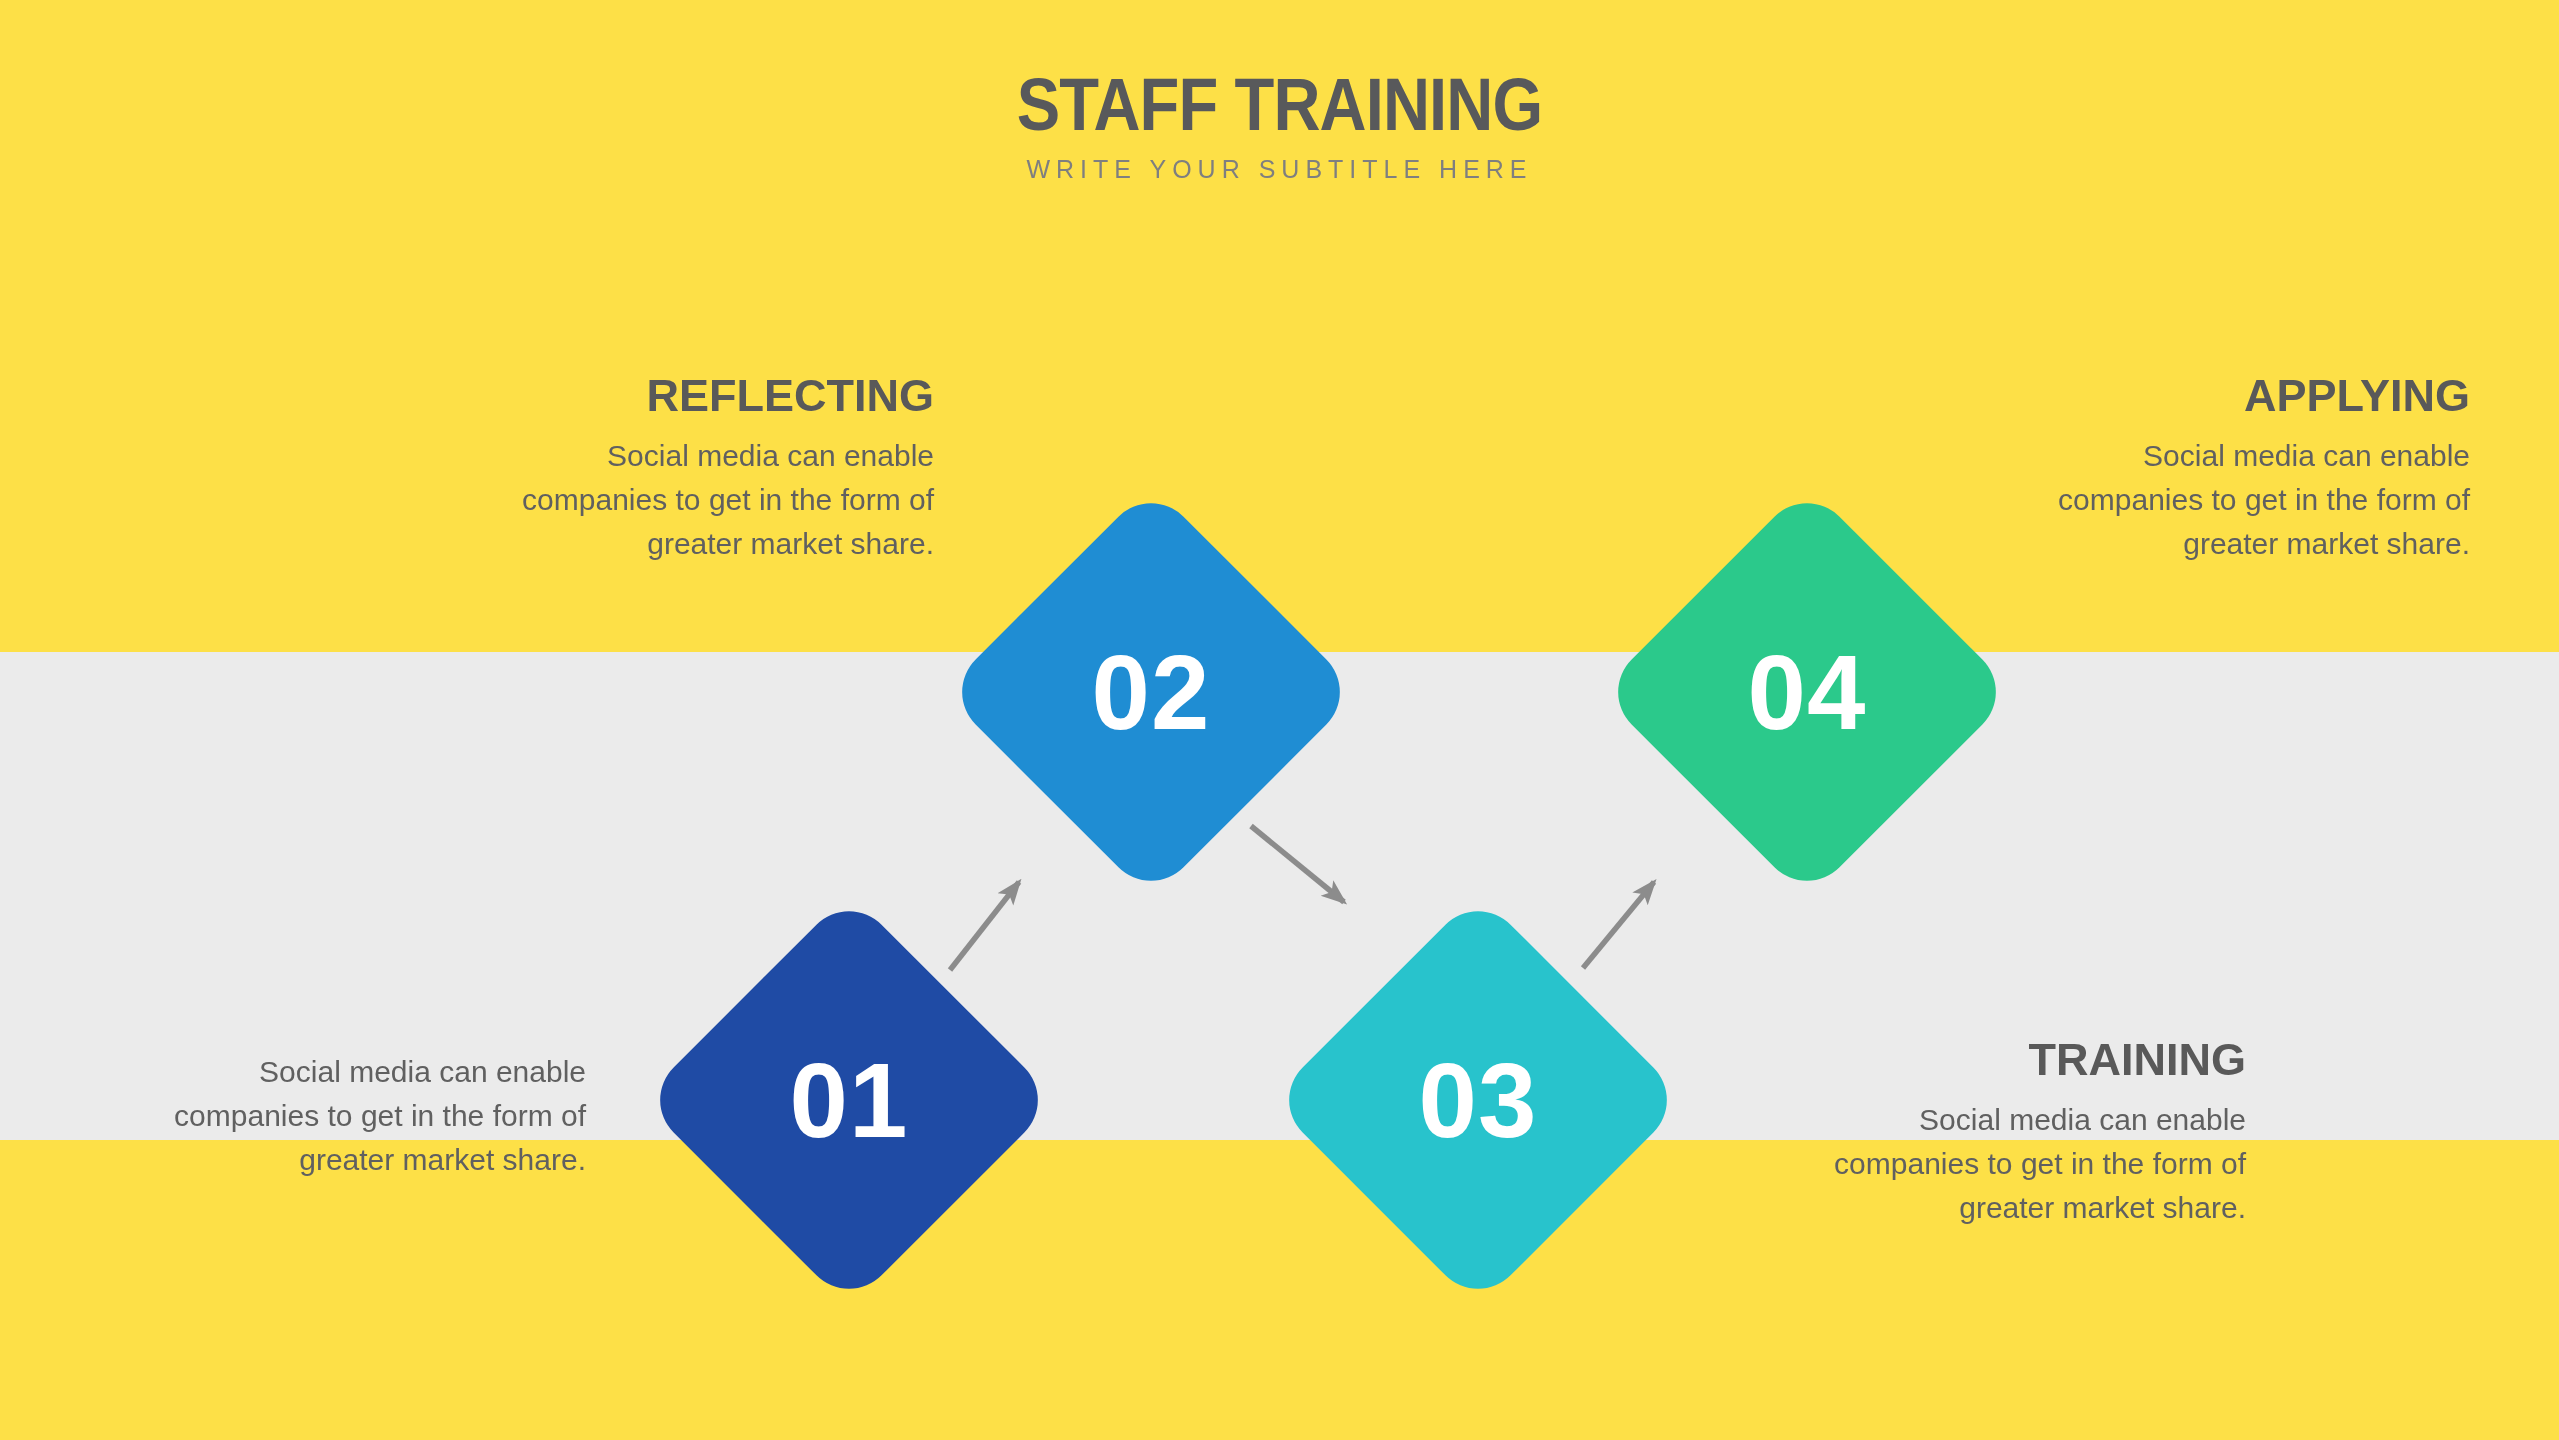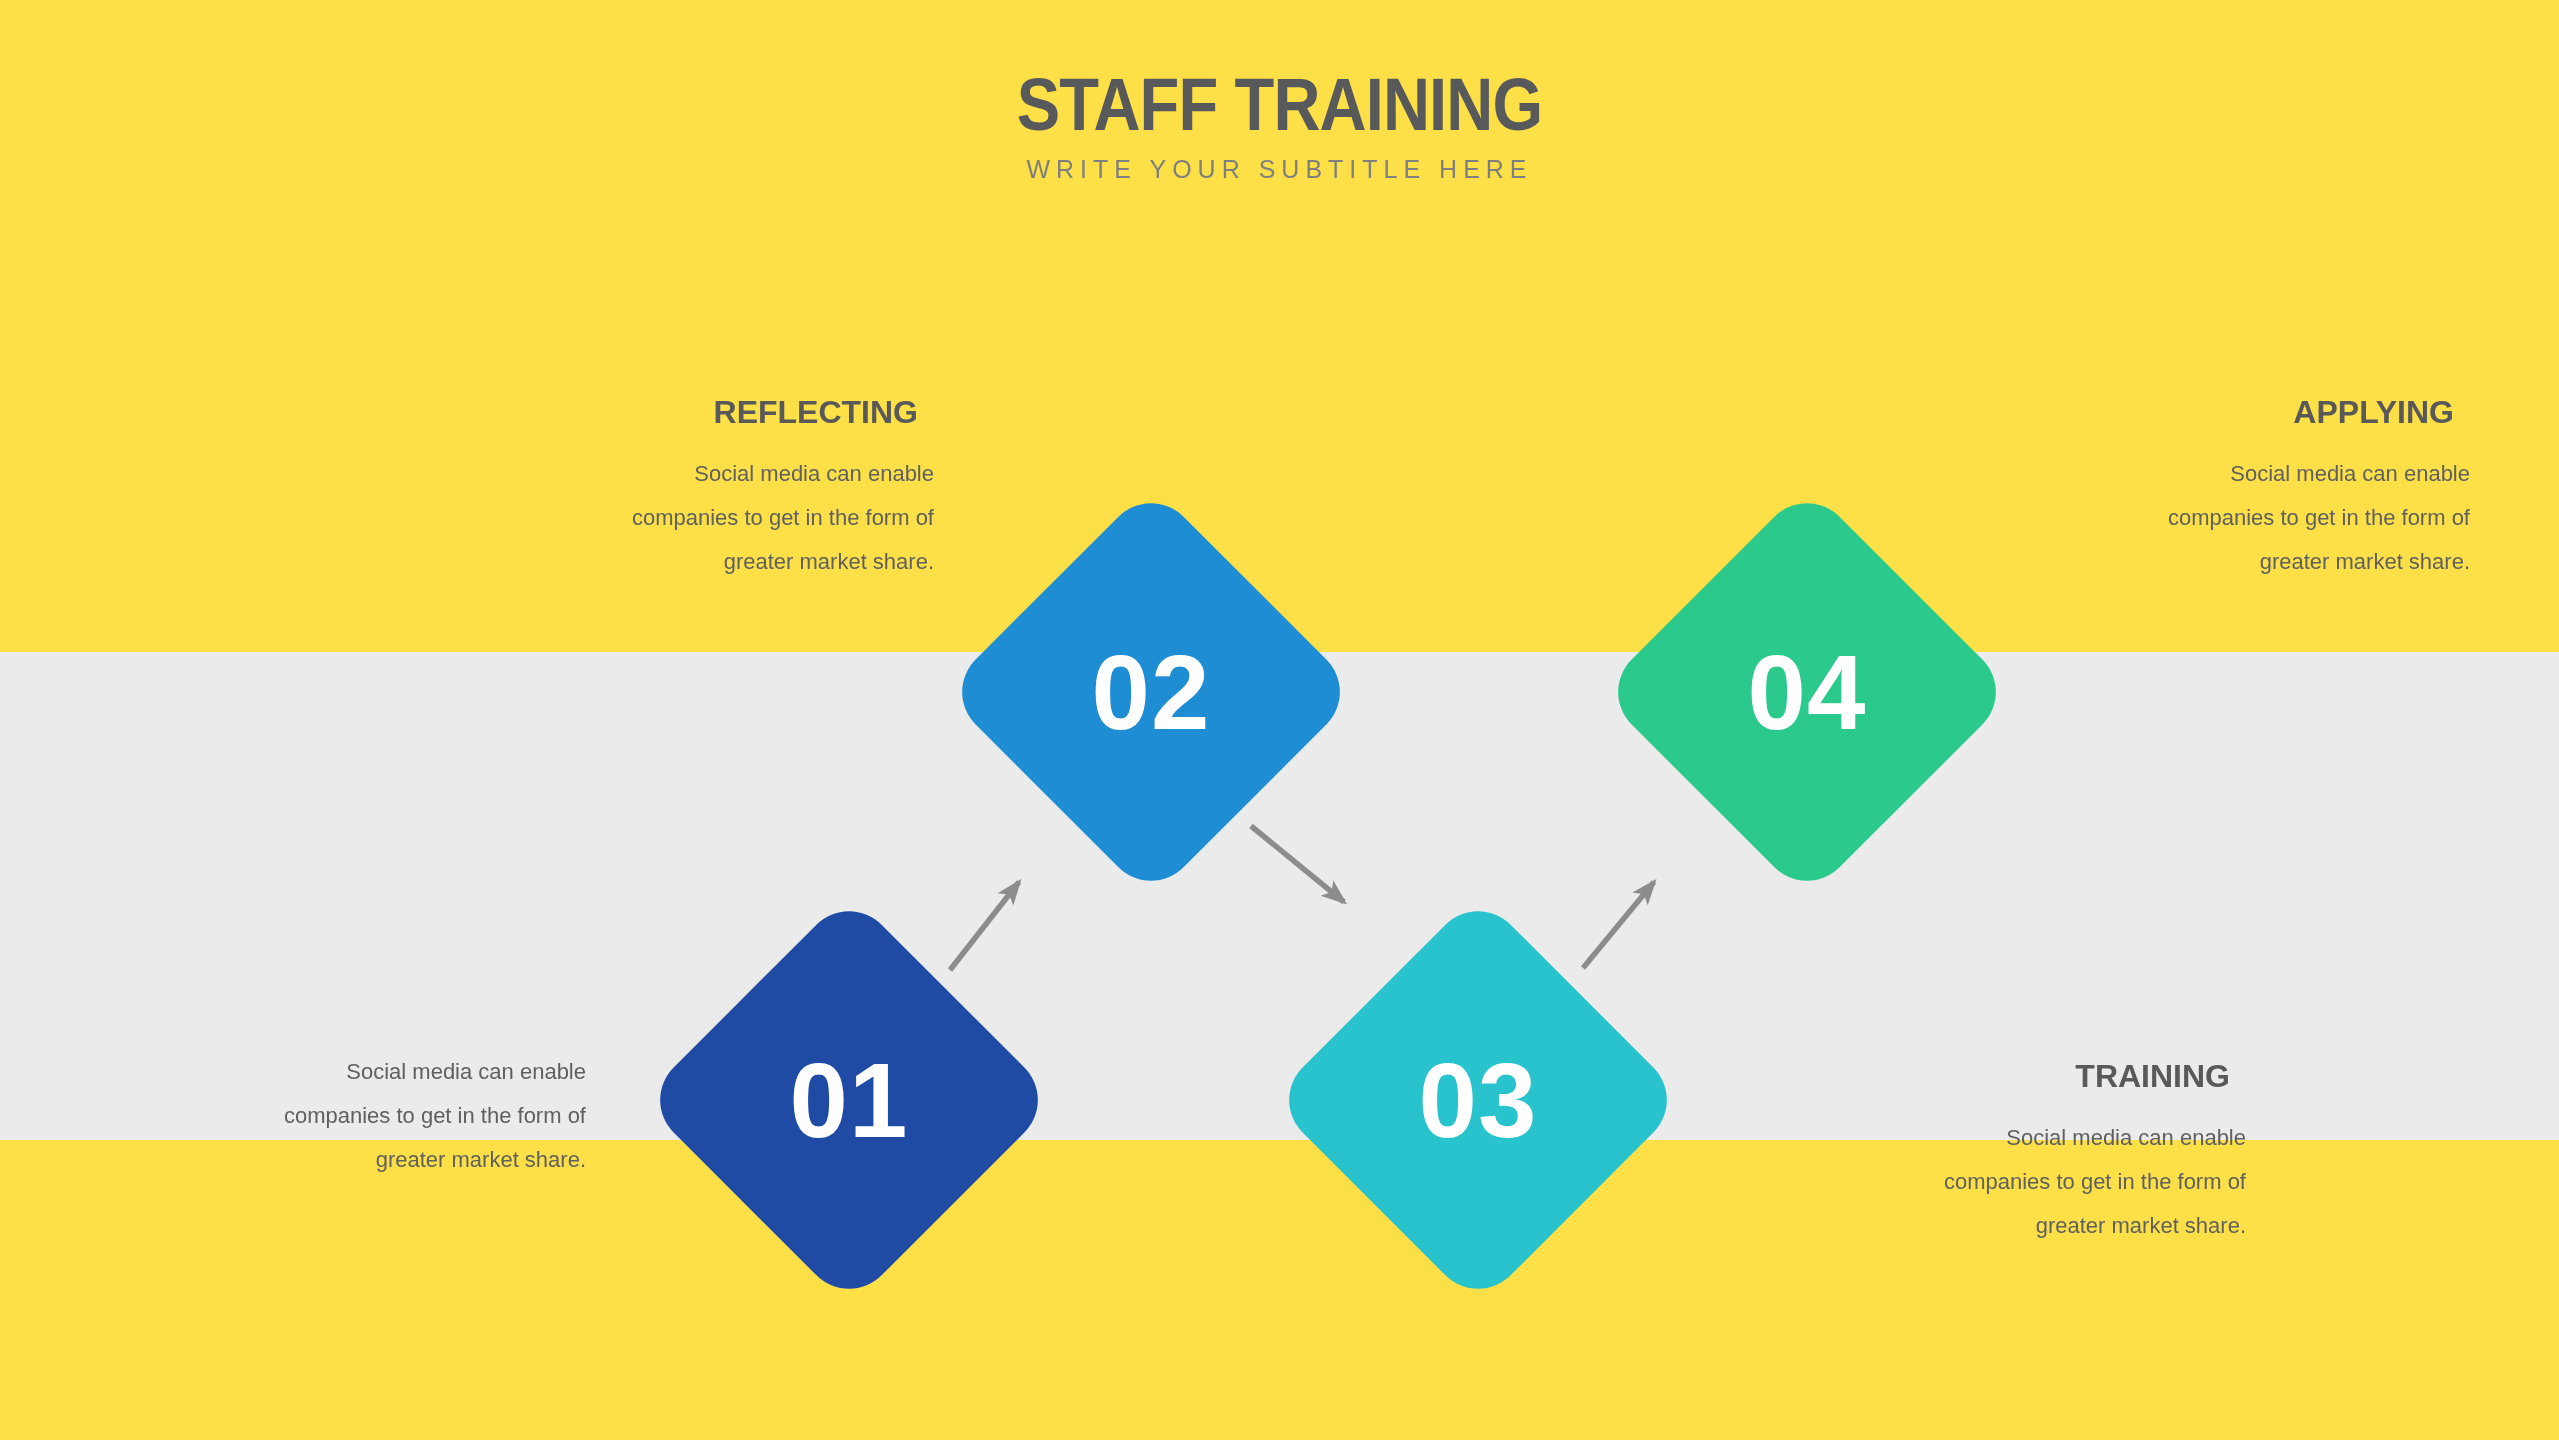--- a/index.html
+++ b/index.html
@@ -28,22 +28,22 @@
   .diamond .num {
     transform:rotate(-45deg); font-size:105px; font-weight:bold; color:#ffffff;
     letter-spacing:1px; line-height:1;
   }
   #d1 { left:702px;  top:953px; background:#1f4ba5; }
   #d2 { left:1004px; top:545px; background:#1f8dd3; }
   #d3 { left:1331px; top:953px; background:#28c3cc; }
   #d4 { left:1660px; top:545px; background:#2bc98b; }
 
   .tb { position:absolute; width:480px; }
-  .tb .tb-title { margin:16px; font-size:32px; font-weight:bold; line-height:48px; color:#595959; }
-  .tb .desc { margin-top:14px; font-size:22px; line-height:44px; color:#606060; }
+  .tb .tb-title { margin:0; font-size:45px; font-weight:bold; line-height:48px; color:#595959; }
+  .tb .desc { margin-top:14px; font-size:30px; line-height:44px; color:#606060; }
   .tb.align-right { text-align:right; }
   .tb.align-left  { text-align:right; }
 
   #tb-reflecting   { left:454px;  top:372px;  }
   #tb-applying     { left:1990px; top:372px;  }
   #tb-experiencing { left:106px;  top:1036px; }
   #tb-thinking     { left:1766px; top:1036px; }
 </style>
 </head>
 <body>

